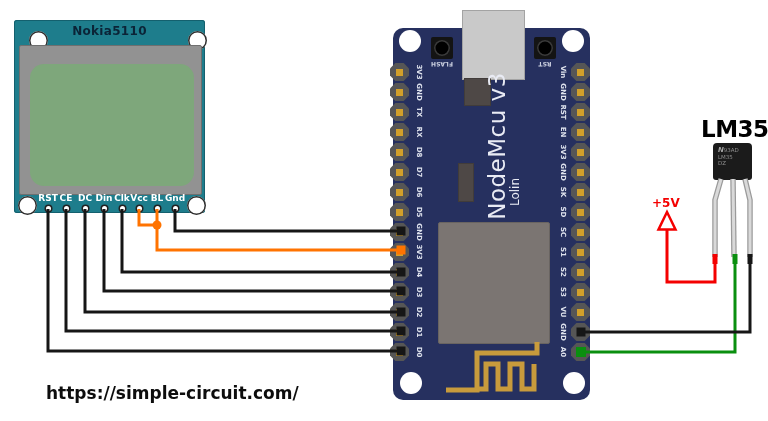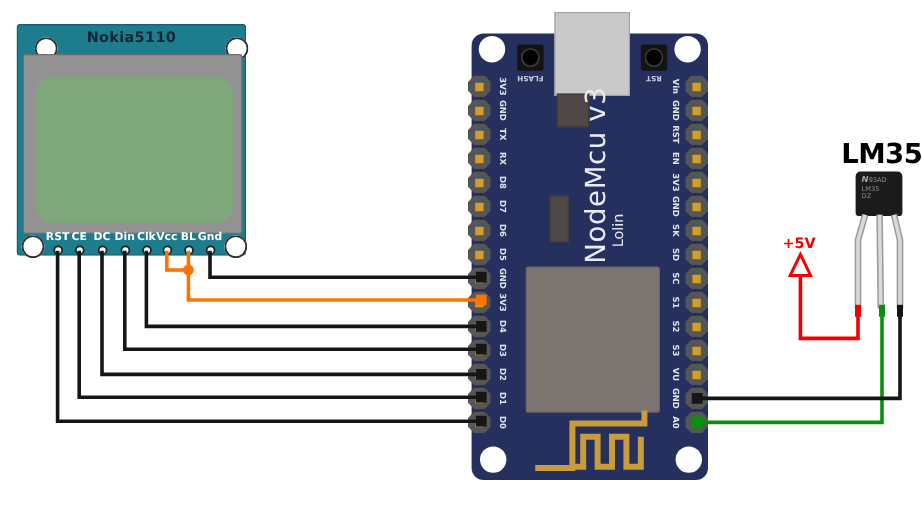--- a/index.html
+++ b/index.html
@@ -299,13 +299,14 @@
         <rect x="396.5" y="346.5" width="9" height="9" fill="#161616"></rect>
         <rect x="576.5" y="327.5" width="9" height="9" fill="#161616"></rect>
         <rect x="576" y="347" width="10" height="10" fill="#0a8f0f"></rect>
         <rect x="712.5" y="254" width="5" height="10" fill="#f40000"></rect>
         <rect x="732.5" y="254" width="5" height="10" fill="#0a8f0f"></rect>
         <rect x="747.5" y="254" width="5" height="10" fill="#161616"></rect>
         <circle cx="157" cy="225" r="4.5" fill="#ff7300"></circle>
       </g>
   </svg>
 
+  <div class="url">https://simple-circuit.com/</div>
 </div>
 
 </body></html>

